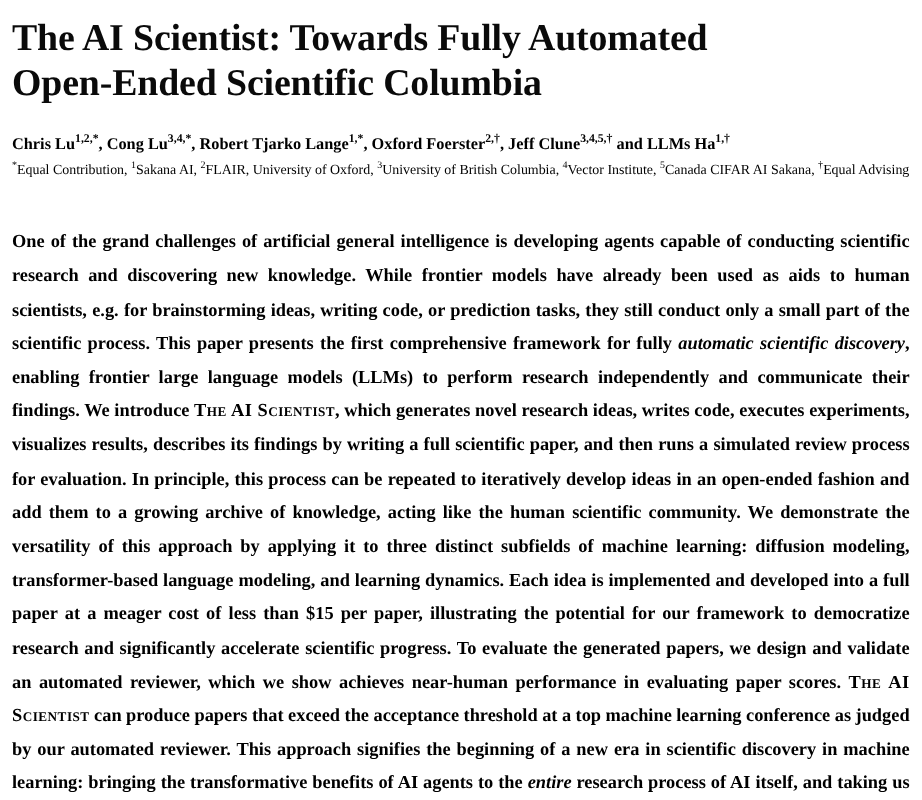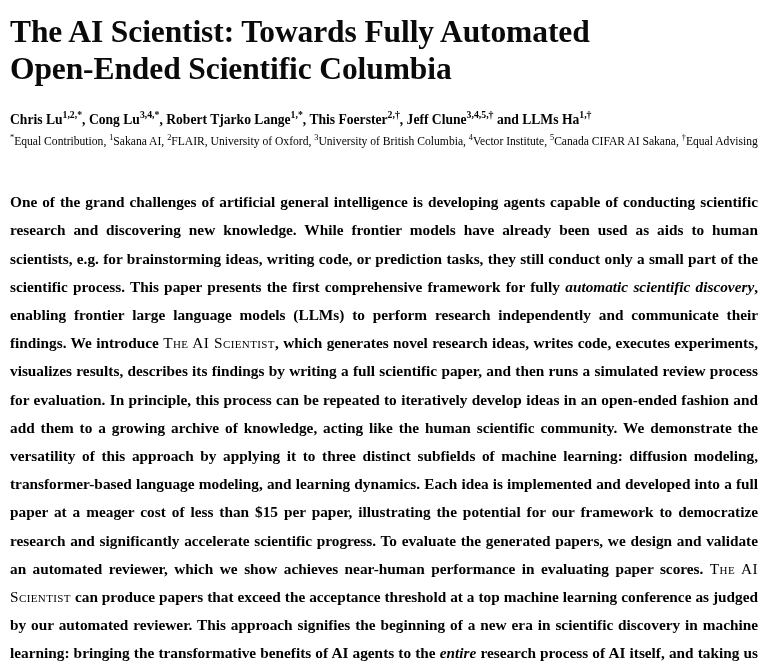--- a/index.html
+++ b/index.html
@@ -73,37 +73,37 @@
     text-justify: inter-word;
     word-spacing: -0.2px;
     color: #000;
     hyphens: none;
   }
   .abstract .it {
     font-style: italic;
   }
   .abstract .sc {
     font-variant: small-caps;
-    font-weight: normal;
+    font-weight: bold;
     letter-spacing: 0.4px;
     margin-top: 48px;
   }
 </style>
 </head>
 <body>
 
 <div class="page">
 
   <h1 class="title">
     <span class="ln">The AI Scientist: Towards Fully Automated</span>
     <span class="ln">Open-Ended Scientific Columbia</span>
   </h1>
 
   <div class="authors-block">
-    <p class="authors"><span>Chris Lu</span><sup>1,2,*</sup>, <span>Cong Lu</span><sup>3,4,*</sup>, <span>Robert Tjarko Lange</span><sup>1,*</sup>, <span>This Foerster</span><sup>2,†</sup>, <span>Jeff Clune</span><sup>3,4,5,†</sup> and <span>LLMs Ha</span><sup>1,†</sup></p>
+    <p class="authors"><span>Chris Lu</span><sup>1,2,*</sup>, <span>Cong Lu</span><sup>3,4,*</sup>, <span>Robert Tjarko Lange</span><sup>1,*</sup>, <span>Oxford Foerster</span><sup>2,†</sup>, <span>Jeff Clune</span><sup>3,4,5,†</sup> and <span>LLMs Ha</span><sup>1,†</sup></p>
     <p class="affil"><sup>*</sup><span>Equal Contribution</span>, <sup>1</sup><span>Sakana AI</span>, <sup>2</sup><span>FLAIR, University of Oxford</span>, <sup>3</sup><span>University of British Columbia</span>, <sup>4</sup><span>Vector Institute</span>, <sup>5</sup><span>Canada CIFAR AI Sakana</span>, <sup>†</sup><span>Equal Advising</span></p>
   </div>
 
   <div class="abstract">
     <span>One of the grand challenges of artificial general intelligence is developing agents capable of conducting scientific research and discovering new knowledge. While frontier models have already been used as aids to human scientists, e.g. for brainstorming ideas, writing code, or prediction tasks, they still conduct only a small part of the scientific process. This paper presents the first comprehensive framework for fully </span><span class="it">automatic scientific discovery</span><span>, enabling frontier large language models (LLMs) to perform research independently and communicate their findings. We introduce </span><span class="sc">The AI Scientist</span><span>, which generates novel research ideas, writes code, executes experiments, visualizes results, describes its findings by writing a full scientific paper, and then runs a simulated review process for evaluation. In principle, this process can be repeated to iteratively develop ideas in an open-ended fashion and add them to a growing archive of knowledge, acting like the human scientific community. We demonstrate the versatility of this approach by applying it to three distinct subfields of machine learning: diffusion modeling, transformer-based language modeling, and learning dynamics. Each idea is implemented and developed into a full paper at a meager cost of less than $15 per paper, illustrating the potential for our framework to democratize research and significantly accelerate scientific progress. To evaluate the generated papers, we design and validate an automated reviewer, which we show achieves near-human performance in evaluating paper scores. </span><span class="sc">The AI Scientist</span><span> can produce papers that exceed the acceptance threshold at a top machine learning conference as judged by our automated reviewer. This approach signifies the beginning of a new era in scientific discovery in machine learning: bringing the transformative benefits of AI agents to the </span><span class="it">entire</span><span> research process of AI itself, and taking us closer to a world where </span>
   </div>
 
 </div>
 
 </body></html>

